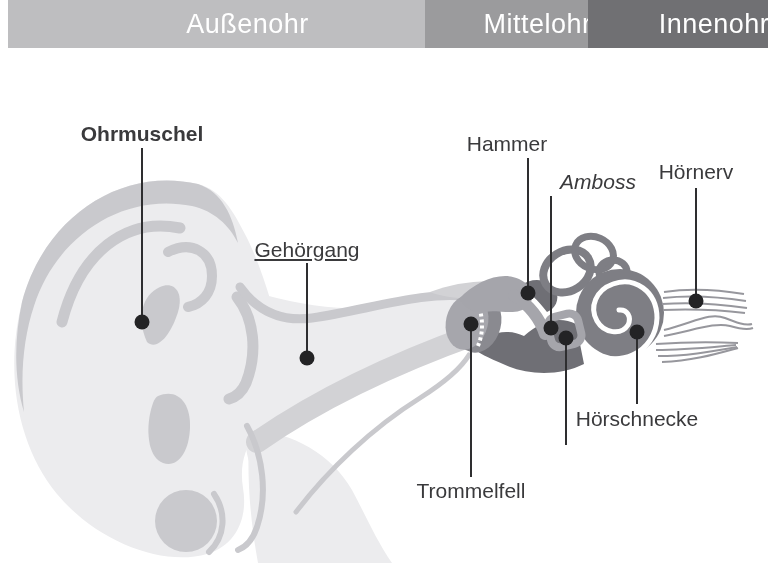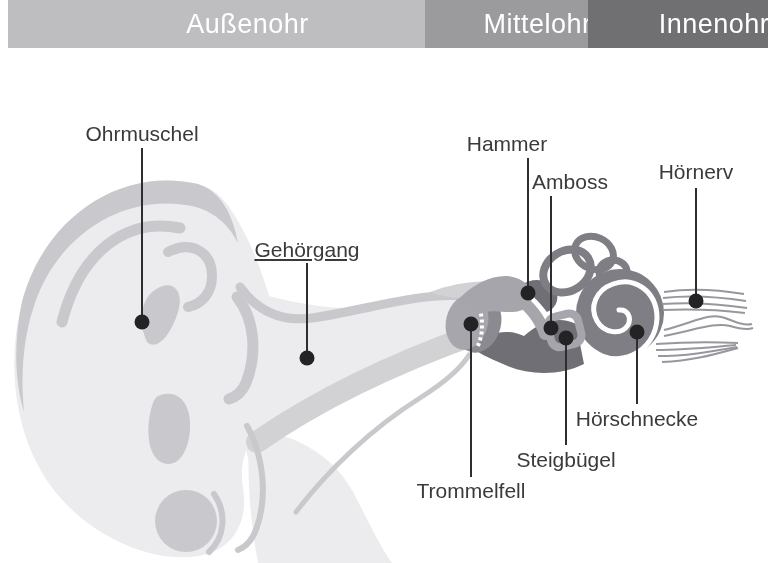--- a/index.html
+++ b/index.html
@@ -143,21 +143,20 @@
       <circle cx="307" cy="358" r="7.5"></circle>
       <circle cx="528" cy="293" r="7.5"></circle>
       <circle cx="551" cy="328" r="7.5"></circle>
       <circle cx="696" cy="301" r="7.5"></circle>
       <circle cx="637" cy="332" r="7.5"></circle>
       <circle cx="566" cy="338" r="7.5"></circle>
       <circle cx="471" cy="324" r="7.5"></circle>
     </g>
   </svg>
 
-  <div class="label" style="left:142px;top:134px;">Ohrmuschel</div>
+  <div class="label" style="left:142px;top:134px;font-weight:bold;">Ohrmuschel</div>
   <div class="label" style="left:307px;top:250px;text-decoration:underline;">Gehörgang</div>
   <div class="label" style="left:507px;top:144px;">Hammer</div>
-  <div class="label" style="left:570px;top:182px;">Amboss</div>
+  <div class="label" style="left:598px;top:182px;font-style:italic;">Amboss</div>
   <div class="label" style="left:696px;top:172px;">Hörnerv</div>
   <div class="label" style="left:637px;top:419px;">Hörschnecke</div>
-  <div class="label" style="left:566px;top:460px;">Steigbügel</div>
   <div class="label" style="left:471px;top:491px;">Trommelfell</div>
 </div>
 
 </body></html>

